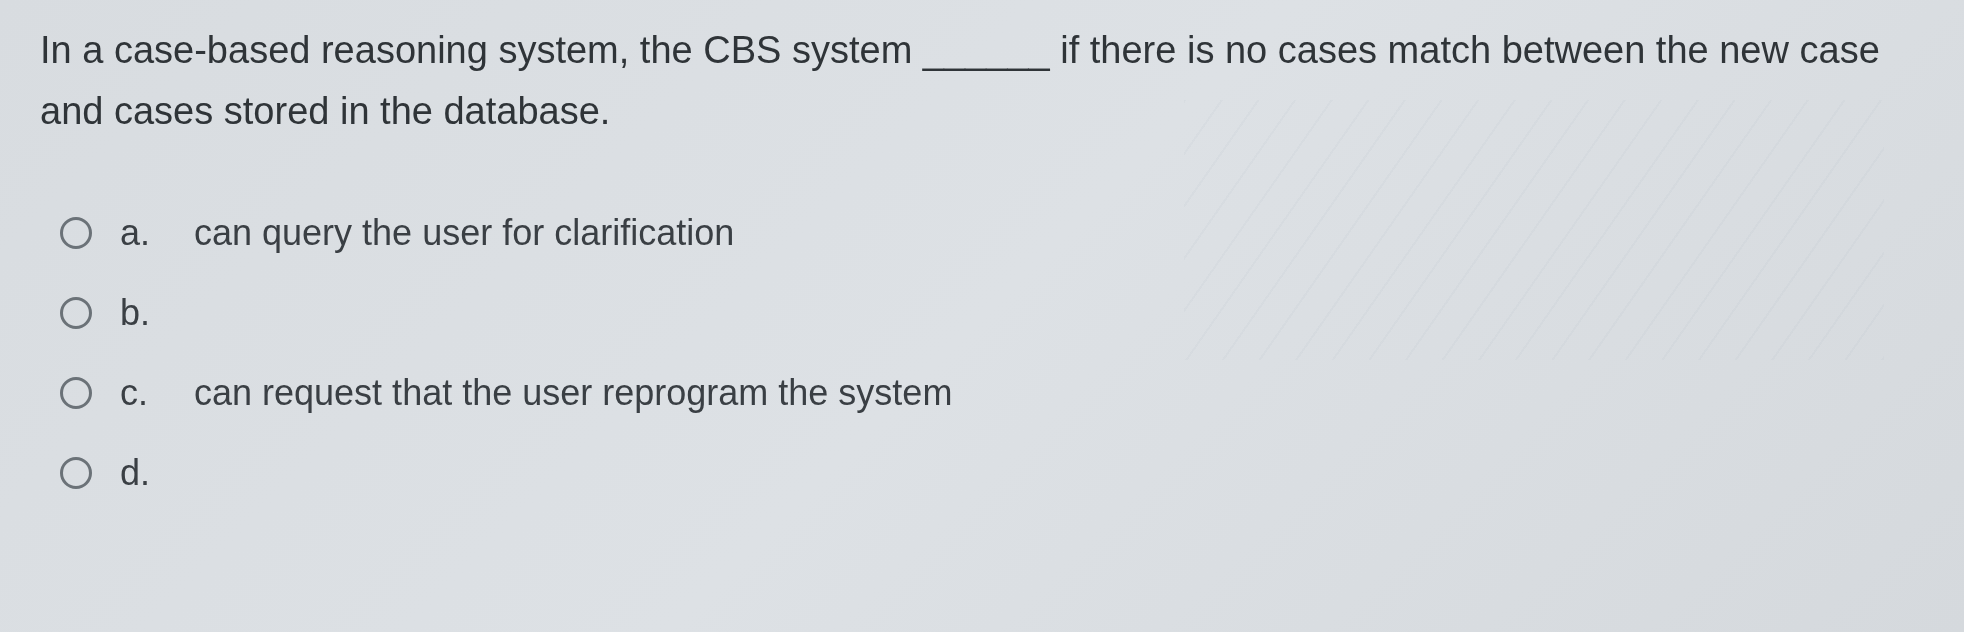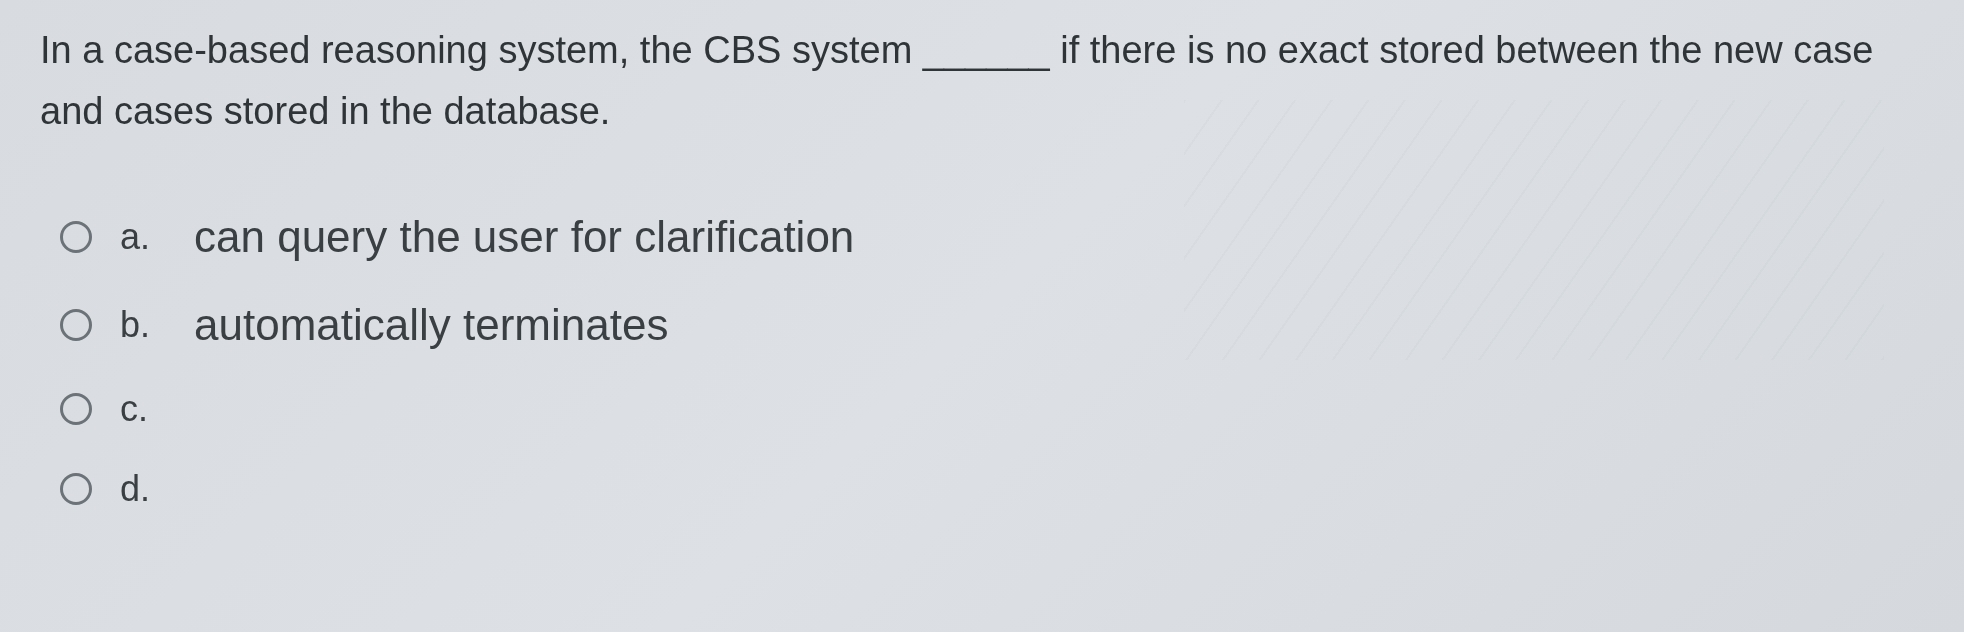--- a/index.html
+++ b/index.html
@@ -42,21 +42,21 @@
       border-radius: 50%;
       flex-shrink: 0;
       background: transparent;
     }
     .option-letter {
       font-size: 36px;
       color: #3a3f44;
       min-width: 46px;
     }
     .option-text {
-      font-size: 44px;
+      font-size: 36px;
       color: #3a3f44;
     }
     
     .watermark {
       position: absolute;
       top: 100px;
       right: 80px;
       width: 700px;
       height: 260px;
       opacity: 0.06;
@@ -68,39 +68,39 @@
         transparent 2px,
         transparent 30px
       );
     }
   </style>
 </head>
 <body>
 
 <div class="watermark"></div>
 
-<div class="question-stem">In a case-based reasoning system, the CBS system ______ if there is no exact stored between the new case and cases stored in the database.</div>
+<div class="question-stem">In a case-based reasoning system, the CBS system ______ if there is no cases match between the new case and cases stored in the database.</div>
 
 <div class="options">
 
   <div class="option-row">
     <span class="radio-circle"></span>
     <span class="option-letter">a.</span>
     <span class="option-text">can query the user for clarification</span>
   </div>
 
   <div class="option-row">
     <span class="radio-circle"></span>
     <span class="option-letter">b.</span>
-    <span class="option-text">automatically terminates</span>
   </div>
 
   <div class="option-row">
     <span class="radio-circle"></span>
     <span class="option-letter">c.</span>
+    <span class="option-text">can request that the user reprogram the system</span>
   </div>
 
   <div class="option-row">
     <span class="radio-circle"></span>
     <span class="option-letter">d.</span>
   </div>
 
 </div>
 
 </body></html>

